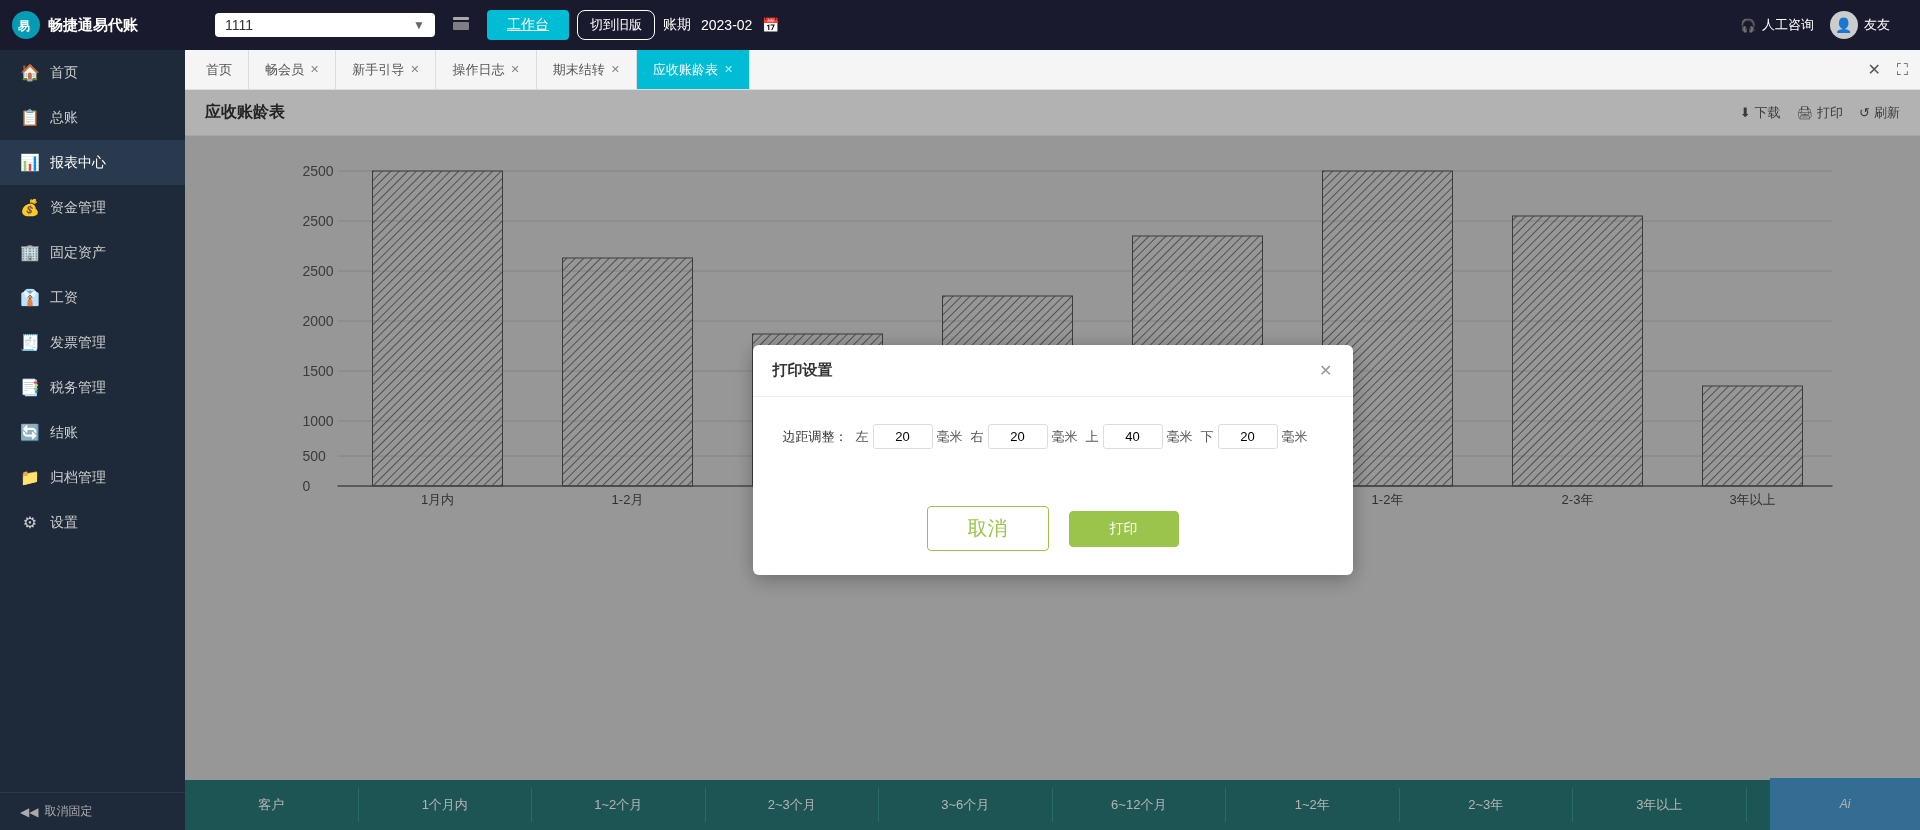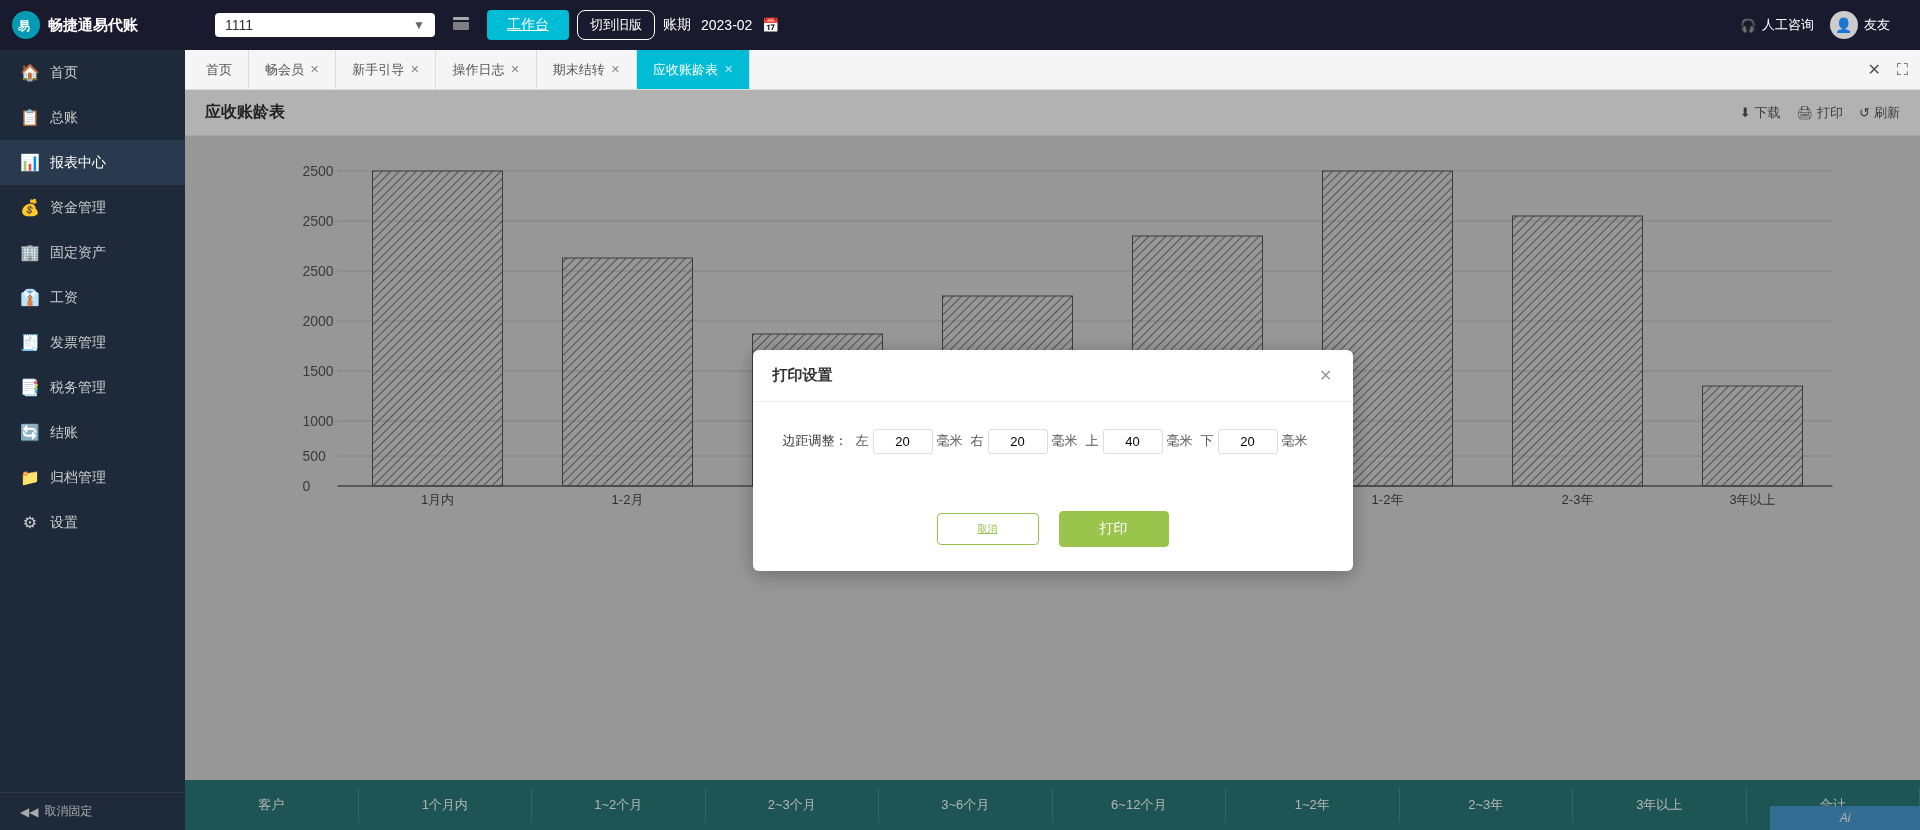--- a/index.html
+++ b/index.html
@@ -367,23 +367,22 @@
       justify-content: center;
       gap: 20px;
       padding: 10px 20px 24px;
     }
     .btn-cancel {
       background: white;
       border: 1px solid #9bc44c;
       color: #9bc44c;
       border-radius: 4px;
       padding: 8px 40px;
-      font-size: 10px;
-      cursor: pointer;
-      text-decoration: underline;
+      font-size: 20px;
+      cursor: pointer;
     }
     .btn-print {
       background: #9bc44c;
       border: 1px solid #9bc44c;
       color: white;
       border-radius: 4px;
       padding: 8px 40px;
       font-size: 14px;
       cursor: pointer;
     }
@@ -393,21 +392,21 @@
       width: 100%;
       height: 360px;
     }
 
     
     .ai-bar {
       position: fixed;
       bottom: 0;
       right: 0;
       width: 150px;
-      height: 24px;
+      height: 52px;
       background: #4a9dd4;
       display: flex;
       align-items: center;
       justify-content: center;
       color: white;
       font-size: 12px;
       font-style: italic;
       cursor: pointer;
     }
   </style>

